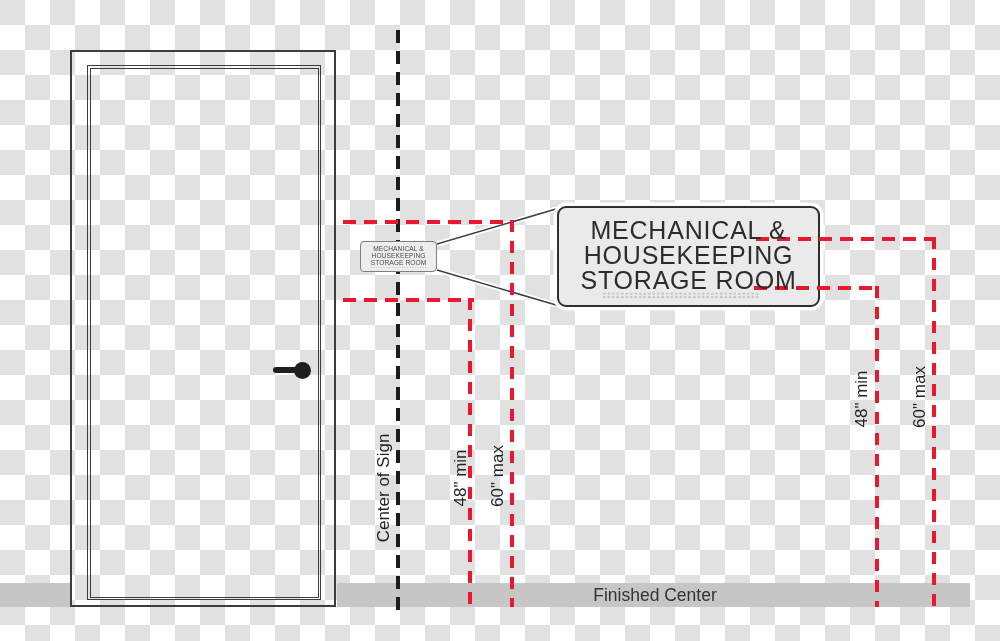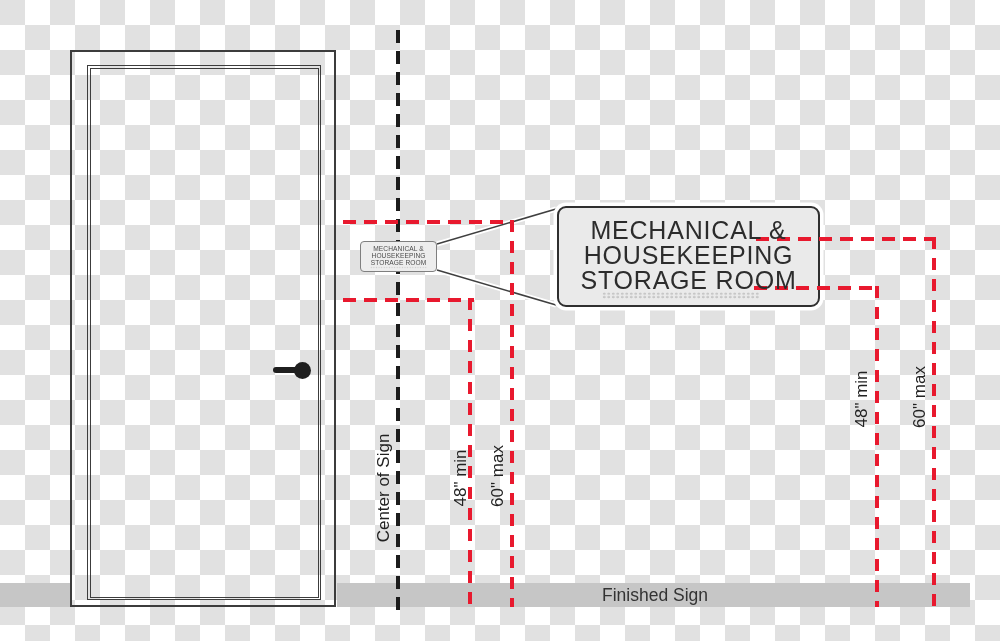--- a/index.html
+++ b/index.html
@@ -102,21 +102,21 @@
   .lab-r48{left:792px;top:389px;}
   .lab-r60{left:850px;top:387px;}
 </style>
 </head>
 <body>
 
 <div class="stage">
 
   <div class="floor floor-left"></div>
   <div class="floor floor-right"></div>
-  <div class="floor-label">Finished Sign</div>
+  <div class="floor-label">Finished Center</div>
 
   <div class="door-frame"></div>
   <div class="door-leaf"></div>
   <div class="door-handle-bar"></div>
   <div class="door-handle-knob"></div>
 
   <svg class="callouts">
     <line class="casing" x1="437" y1="244" x2="556" y2="209"></line>
     <line class="casing" x1="437" y1="270" x2="556" y2="305"></line>
     <line class="core" x1="437" y1="244" x2="556" y2="209"></line>

